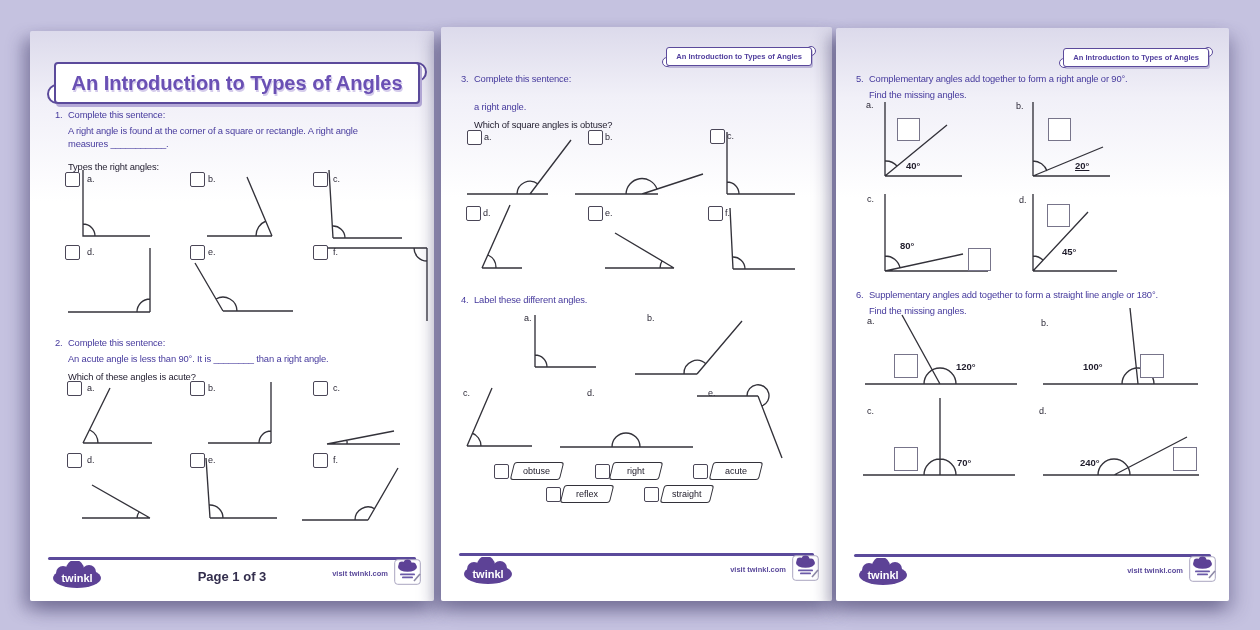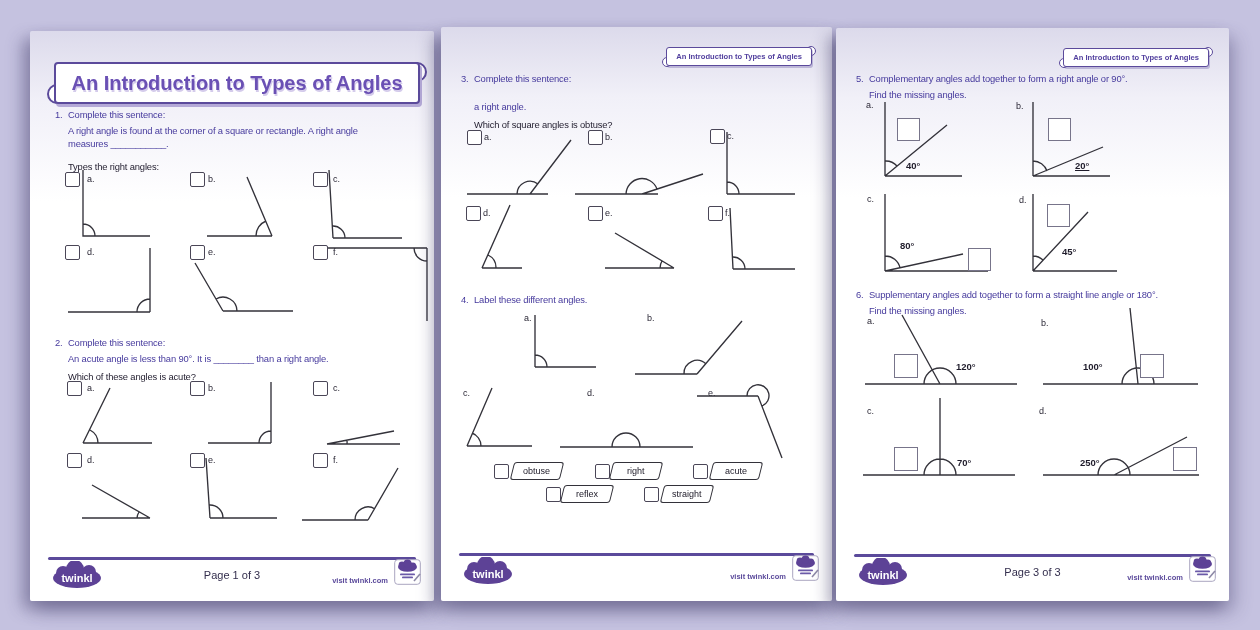--- a/index.html
+++ b/index.html
@@ -26,22 +26,22 @@
   .banner::after{right:-9px;top:-2px;}
   .banner span{font-size:20px;font-weight:bold;color:#6a50b4;text-shadow:1px 1.5px 0 #d4cbeb;white-space:nowrap;}
   .hbadge{position:absolute;right:20px;top:20px;height:17px;background:#fff;border:1.5px solid #5b4a9b;
           border-radius:3px;display:flex;align-items:center;padding:0 9px;box-shadow:1px 2px 0 rgba(91,74,155,.3);}
   .hbadge::before,.hbadge::after{content:"";position:absolute;width:8px;height:8px;border-radius:50%;
           background:#fff;border:1.5px solid #5b4a9b;z-index:-1;}
   .hbadge::before{left:-5px;bottom:-2px;}
   .hbadge::after{right:-5px;top:-2px;}
   .hbadge span{font-size:7.6px;font-weight:bold;color:#53419f;white-space:nowrap;}
   .frule{position:absolute;left:18px;right:18px;top:526px;height:2.5px;background:#5b4a9b;border-radius:2px;}
-  .pagelabel{position:absolute;left:0;right:0;top:538px;text-align:center;font-size:11px;font-weight:normal;color:#332e4d;}
-  .visit{position:absolute;right:46px;top:538px;font-size:7.5px;font-weight:bold;color:#5b4a9b;white-space:nowrap;margin-top:7px;}
+  .pagelabel{position:absolute;left:0;right:0;top:538px;text-align:center;font-size:13px;font-weight:bold;color:#332e4d;}
+  .visit{position:absolute;right:46px;top:538px;font-size:7.5px;font-weight:bold;color:#5b4a9b;white-space:nowrap;}
   .tag{position:absolute;width:48px;height:16px;background:#fff;border:1.1px solid #33323a;border-radius:3px;
        transform:skewX(-14deg);display:flex;align-items:center;justify-content:center;}
   .tag span{transform:skewX(14deg);font-size:9px;color:#24212e;}
 </style>
 </head>
 <body>
 
 <div class="page" style="left:30px;top:31px;width:404px;height:570px;">
   <div class="banner">
     <span>An Introduction to Types of Angles</span>
@@ -336,33 +336,32 @@
     <path d="M4,81 H156 M81,4 V81 M65,81 A16 16 0 0 1 97,81"></path>
     </svg>
   <div class="ansbox" style="left:58px;top:419px;width:22px;height:22px;"></div>
   <span class="deg" style="left:121px;top:429px;">70°</span>
 
   <span class="letter" style="left:203px;top:378px;">d.</span>
   <svg class="art" style="left:203px;top:366px;" width="165" height="86">
     <path d="M4,81 H160 M75,81 L148,43 M59,81 A16 16 0 0 1 91,81"></path>
     </svg>
   <div class="ansbox" style="left:337px;top:419px;width:22px;height:22px;"></div>
-  <span class="deg" style="left:244px;top:429px;">250°</span>
+  <span class="deg" style="left:244px;top:429px;">240°</span>
 
   <div class="frule"></div>
   <svg class="abs" style="left:20px;top:530px;" width="58" height="28" viewBox="0 0 58 28">
     <g fill="#5d4296">
         <ellipse cx="27" cy="17" rx="24" ry="10"></ellipse>
         <circle cx="13" cy="12" r="7"></circle>
         <circle cx="25" cy="8" r="9"></circle>
         <circle cx="39" cy="11" r="7"></circle>
       </g>
     <text x="27" y="21" text-anchor="middle" font-size="11" font-weight="bold" fill="#fff">twinkl</text>
     </svg>
-  <div class="pagelabel">Page 3 of 3</div>
   <span class="visit">visit twinkl.com</span>
   <svg class="abs" style="right:13px;top:528px;" width="27" height="26" viewBox="0 0 27 26">
     <rect x="0.7" y="0.7" width="25.6" height="24.6" rx="3" fill="#fff" stroke="#aaa6c0"></rect>
     <g fill="#5d4296">
         <ellipse cx="13.5" cy="8" rx="9.5" ry="4.8"></ellipse>
         <circle cx="8" cy="6" r="3.4"></circle>
         <circle cx="13.5" cy="4.6" r="4"></circle>
         <circle cx="19" cy="6.4" r="3"></circle>
       </g>
     <rect x="6" y="14.5" width="15" height="1.8" rx="0.9" fill="#6b5aa8"></rect>

